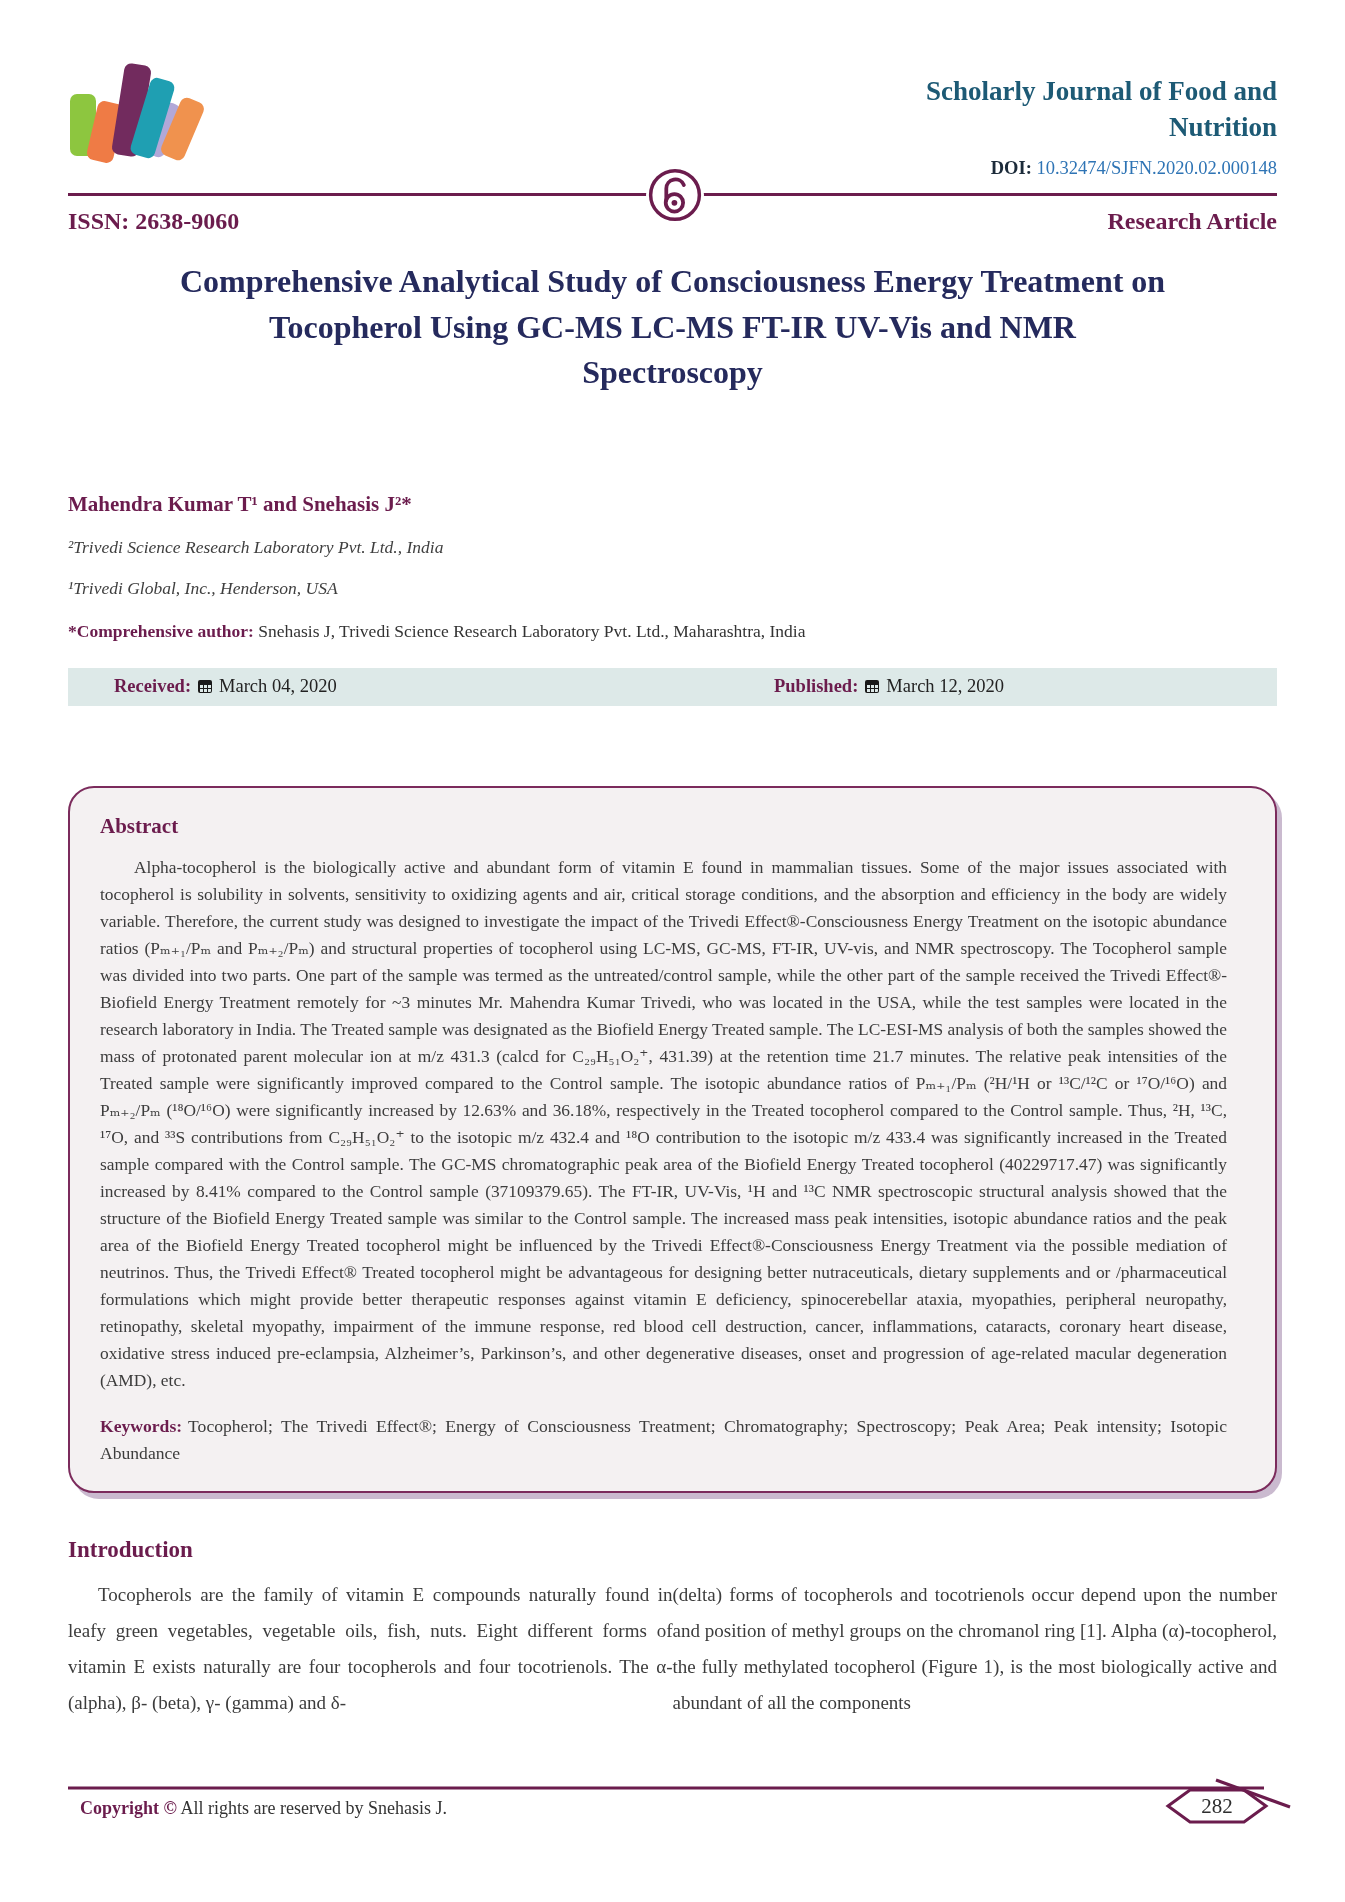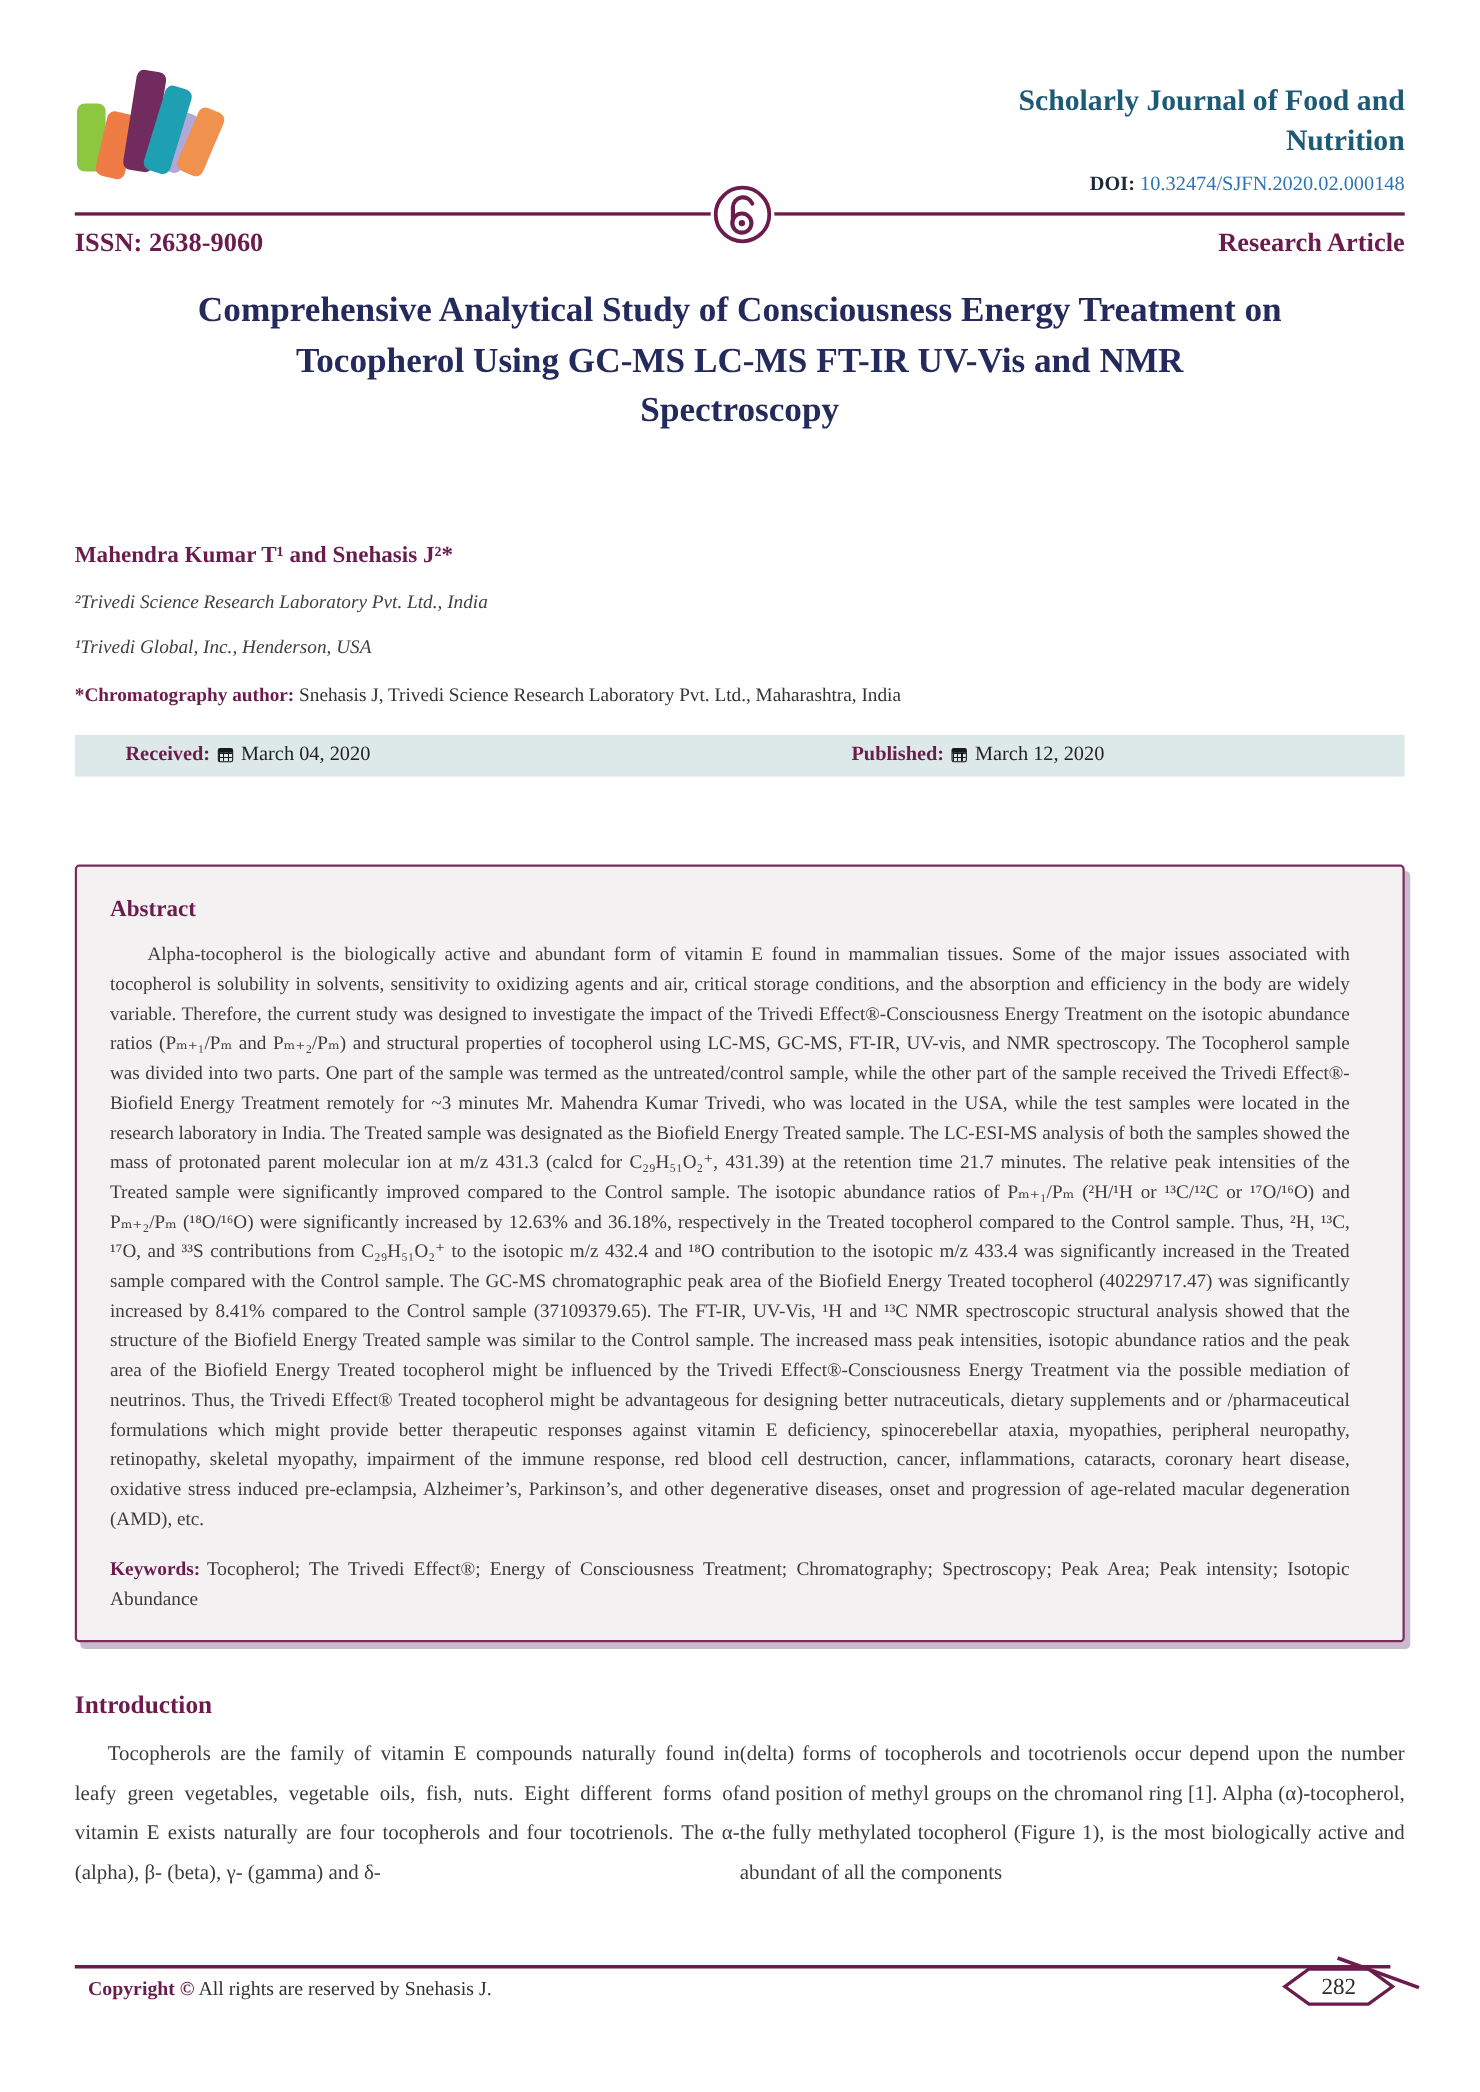--- a/index.html
+++ b/index.html
@@ -61,21 +61,21 @@
   .received{margin-left:46px;}
   .published{position:absolute; left:706px;}
   .date-label{color:var(--maroon); font-weight:bold;}
   .date-value{color:#222;}
   .cal-icon{display:inline-block; width:14px; height:13px; border:1.5px solid #1a1a1a; border-top:4.5px solid #1a1a1a;
             border-radius:2px;
             background-image:repeating-linear-gradient(to right,#1a1a1a 0 1px,transparent 1px 4px),
                              repeating-linear-gradient(to bottom,#1a1a1a 0 1px,transparent 1px 4px);}
 
   
-  .abstract-box{margin-top:80px; border:2px solid var(--box_border); border-radius:4px; background:var(--box_bg);
+  .abstract-box{margin-top:80px; border:2px solid var(--box_border); border-radius:26px; background:var(--box_bg);
                 padding:26px 48px 24px 30px; box-shadow:5px 6px 0 rgba(150,118,160,0.5);}
   .abstract-heading{color:var(--maroon); font-weight:bold; font-size:21px;}
   .abstract-body{margin-top:15px; font-size:17.4px; line-height:27px; text-align:justify; color:var(--text); text-indent:34px;}
   .keywords{margin-top:19px; font-size:17.6px; line-height:27px; color:var(--text); text-align:justify;}
   .kw-label{color:var(--maroon); font-weight:bold; margin-right:6px;}
 
   
   .intro-heading{margin-top:44px; color:var(--maroon); font-weight:bold; font-size:23px;}
   .intro-cols{display:flex; margin-top:14px;}
   .col{flex:1; font-size:19px; line-height:36px; text-align:justify; color:var(--text);}
@@ -128,21 +128,21 @@
       <span>ISSN: 2638-9060</span>
       <span>Research Article</span>
     </div>
 
     <h1 class="article-title">Comprehensive Analytical Study of Consciousness Energy Treatment on Tocopherol Using GC-MS LC-MS FT-IR UV-Vis and NMR Spectroscopy</h1>
 
     <div class="authors">Mahendra Kumar T¹ and Snehasis J²*</div>
     <div class="affil">²Trivedi Science Research Laboratory Pvt. Ltd., India</div>
     <div class="affil">¹Trivedi Global, Inc., Henderson, USA</div>
     <div class="corresponding">
-      <span class="corr-label">*Chromatography author:</span><span> Snehasis J, Trivedi Science Research Laboratory Pvt. Ltd., Maharashtra, India</span>
+      <span class="corr-label">*Comprehensive author:</span><span> Snehasis J, Trivedi Science Research Laboratory Pvt. Ltd., Maharashtra, India</span>
     </div>
 
     <div class="dates-bar">
       <div class="date-item received">
         <span class="date-label">Received:</span>
         <span class="cal-icon"></span>
         <span class="date-value">March 04, 2020</span>
       </div>
       <div class="date-item published">
         <span class="date-label">Published:</span>

